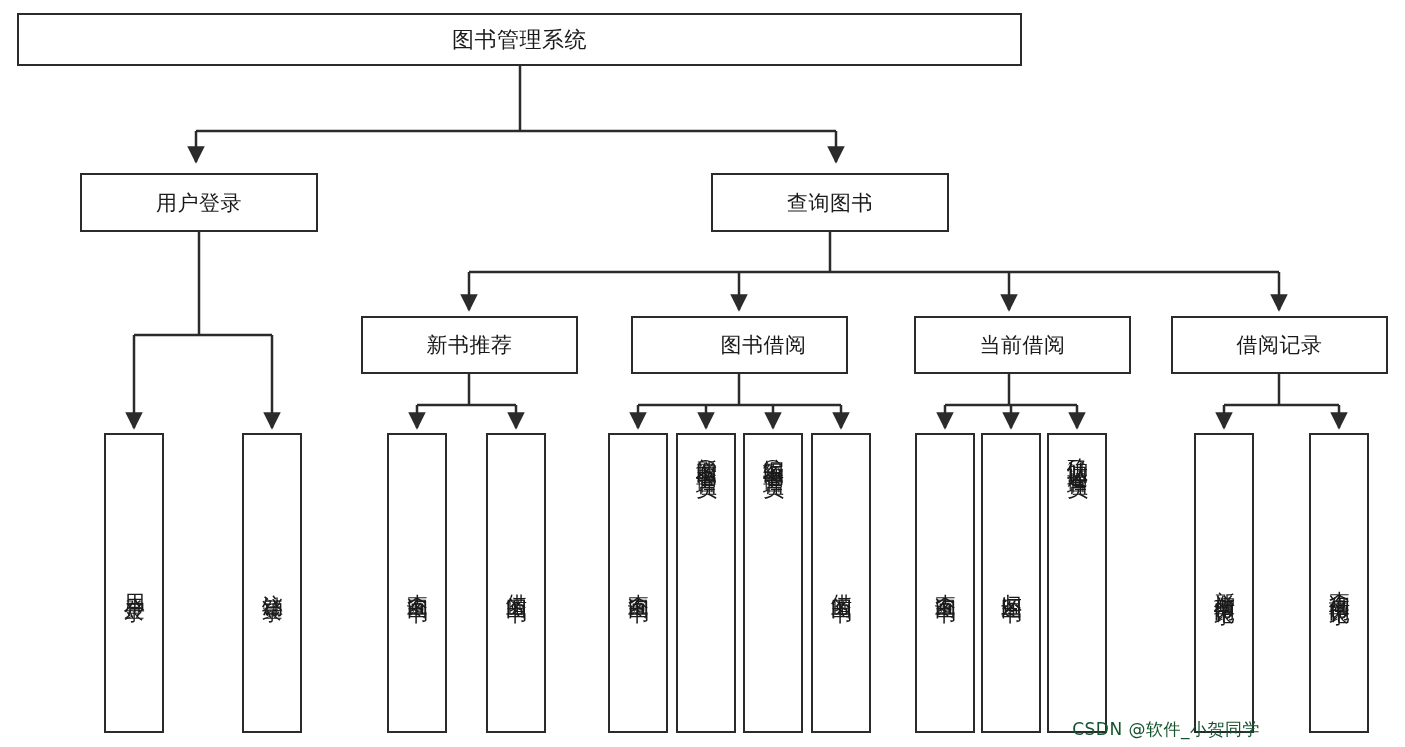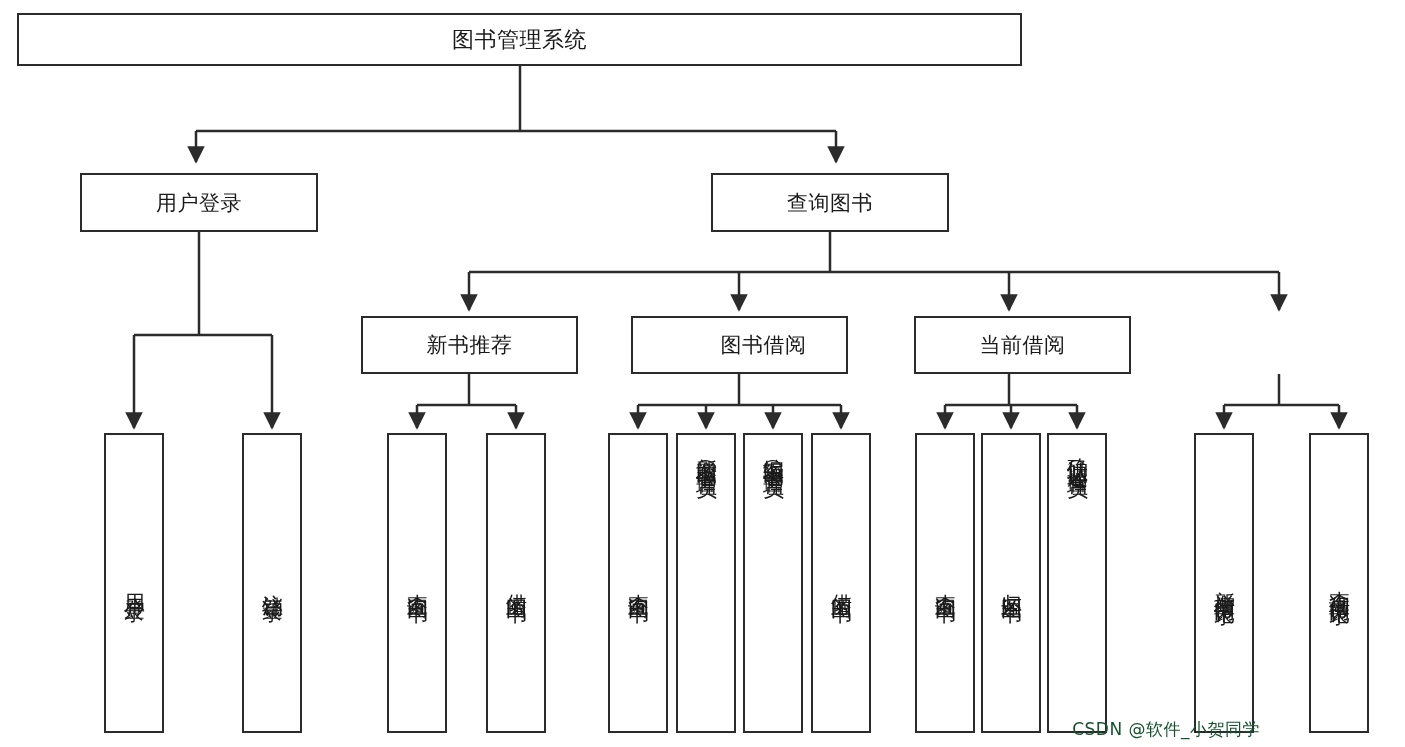--- a/index.html
+++ b/index.html
@@ -129,20 +129,21 @@
   </svg>
 
   <div class="node root-node h-node" style="left:17px; top:13px; width:1005px; height:53px;">图书管理系统</div>
 
   <div class="node h-node" style="left:80px; top:173px; width:238px; height:59px;">用户登录</div>
   <div class="node h-node" style="left:711px; top:173px; width:238px; height:59px;">查询图书</div>
 
   <div class="node h-node" style="left:361px; top:316px; width:217px; height:58px;">新书推荐</div>
   <div class="node h-node" style="left:631px; top:316px; width:217px; height:58px;padding-left:48px;">图书借阅</div>
   <div class="node h-node" style="left:914px; top:316px; width:217px; height:58px;">当前借阅</div>
+  <div class="node h-node" style="left:1171px; top:316px; width:217px; height:58px;">借阅记录</div>
 
   <div class="node leaf centered" style="left:104px; top:433px; width:60px; height:300px;">
     <span class="vtext">用户登录</span>
   </div>
   <div class="node leaf centered" style="left:242px; top:433px; width:60px; height:300px;">
     <span class="vtext">注销登录</span>
   </div>
 
   <div class="node leaf centered" style="left:387px; top:433px; width:60px; height:300px;">
     <span class="vtext">查询图书</span>

